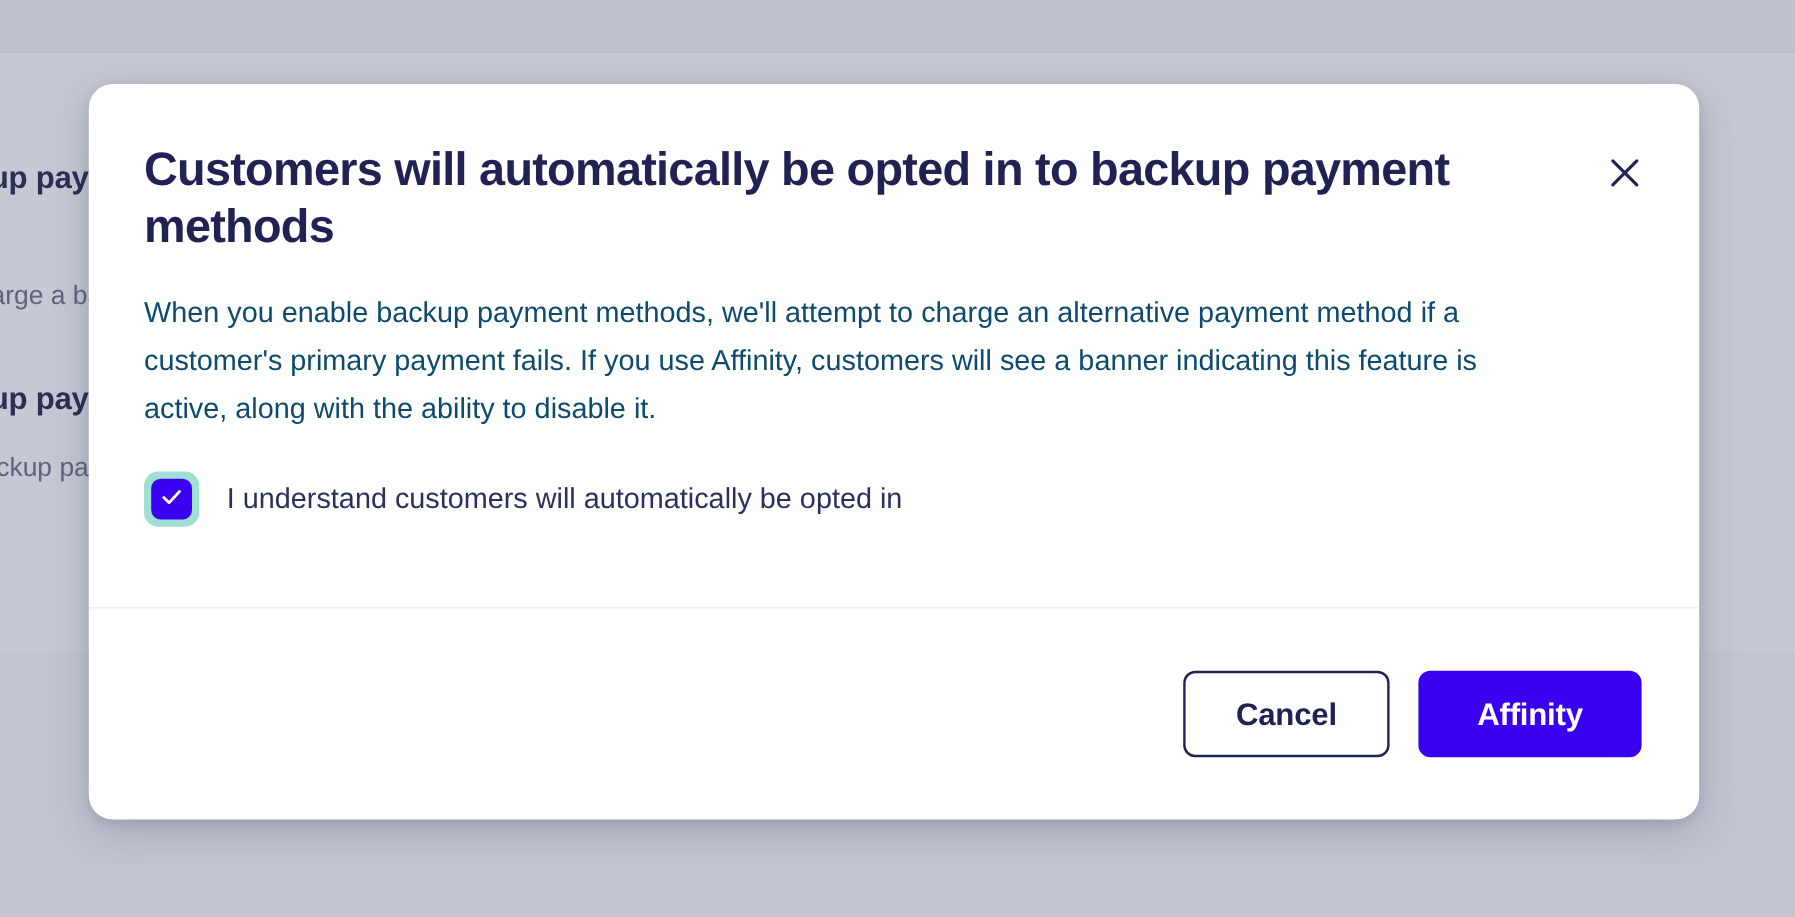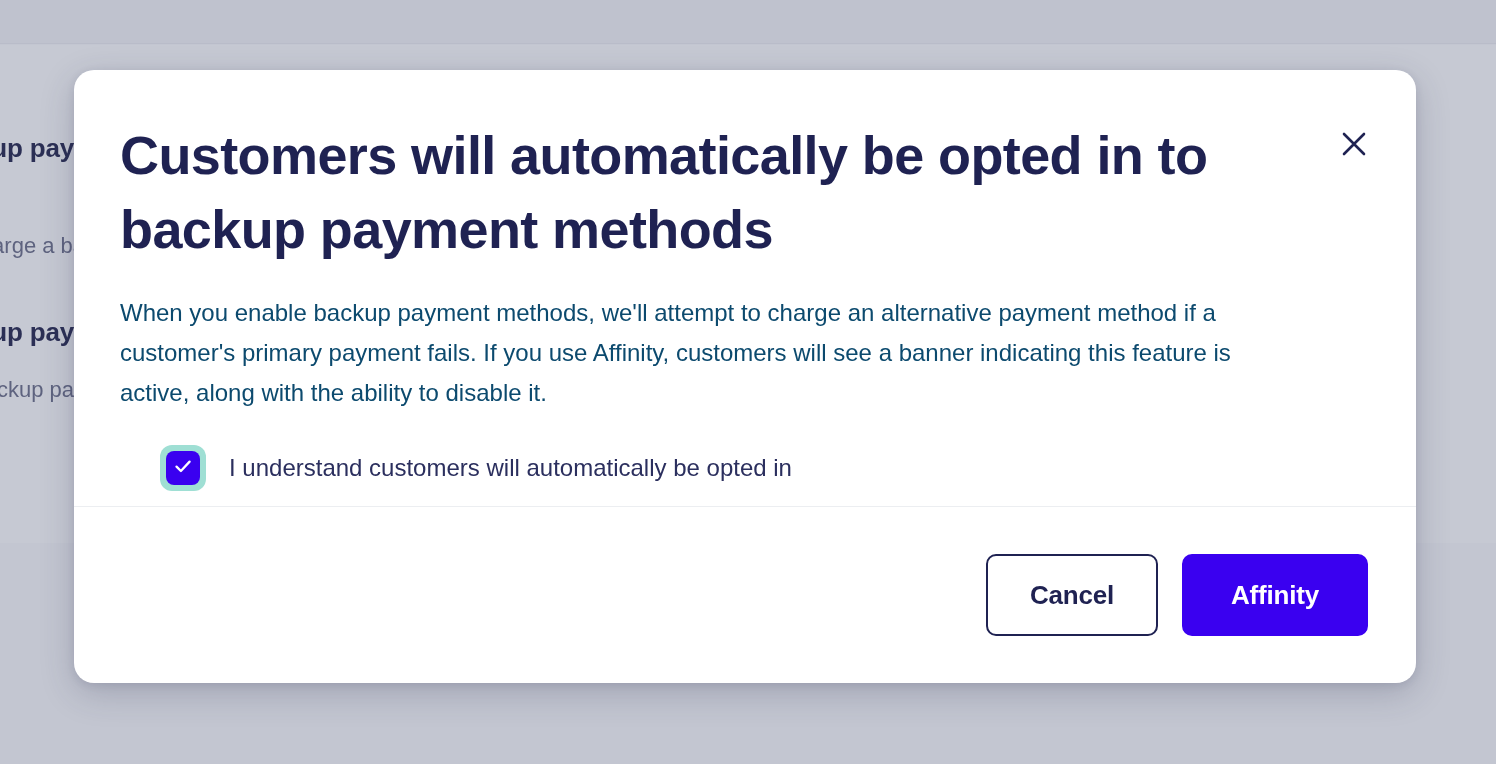--- a/index.html
+++ b/index.html
@@ -78,22 +78,22 @@
 
   #modal-body {
     position: absolute;
     left: 0; top: 0;
     width: 1342px;
     height: 436px;
     padding: 48px 46px 0 46px;
   }
 
   #modal-title {
-    font-size: 54px;
-    line-height: 74px;
+    font-size: 39px;
+    line-height: 48px;
     font-weight: 700;
     color: #1f2252;
     letter-spacing: -0.6px;
     max-width: 1135px;
   }
 
   #close-button {
     position: absolute;
     right: 40px;
     top: 52px;
@@ -117,21 +117,20 @@
     max-width: 1175px;
     font-weight: 400;
   }
 
   
   #consent-row {
     margin-top: 32px;
     display: flex;
     align-items: center;
     gap: 23px;
-    margin-left: 40px;
   }
 
   #consent-checkbox {
     position: relative;
     width: 46px;
     height: 46px;
     flex: 0 0 auto;
     border-radius: 12px;
     background: #9fdfd4;
     display: flex;
@@ -173,21 +172,21 @@
     padding: 0 48px;
   }
 
   .btn {
     font-family: "Liberation Sans", sans-serif;
     font-size: 26px;
     font-weight: 700;
     letter-spacing: -0.2px;
     border-radius: 10px;
     cursor: pointer;
-    height: 82px;
+    height: 72px;
     display: flex;
     align-items: center;
     justify-content: center;
   }
 
   #cancel-button {
     min-width: 172px;
     padding: 0 30px;
     background: #ffffff;
     color: #1f2252;

